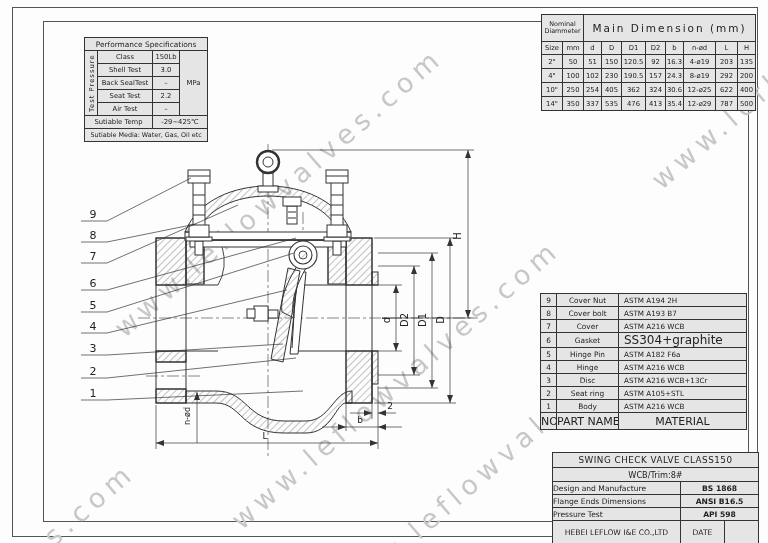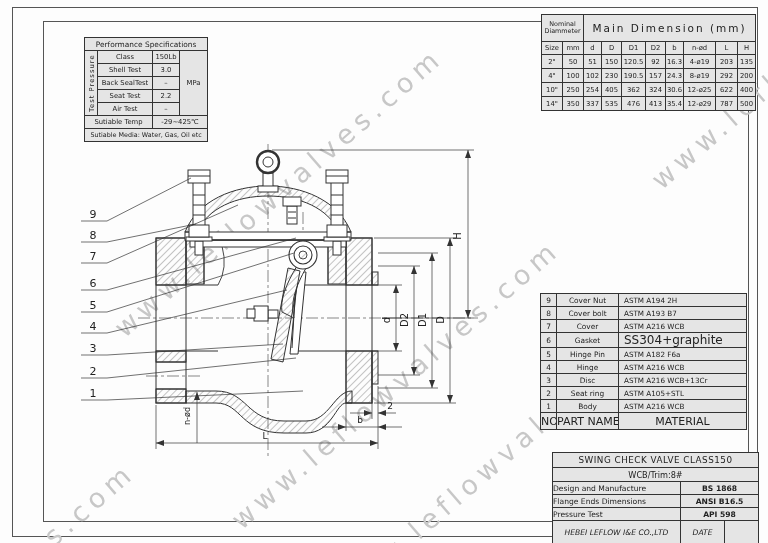--- a/index.html
+++ b/index.html
@@ -24,21 +24,21 @@
   .dims .dr td{height:13px;}
   .parts{left:540px;top:293px;width:206px;font-size:7.4px;}
   .parts td{height:12px;}
   .parts .mat{text-align:left;padding-left:5px;font-size:7.2px;margin-left:42px;}
   .parts .hdr td{height:16px;font-size:11px;}
   .tblock{left:552px;top:424px;width:206px;font-size:7.6px;margin-top:28px;}
   .tblock .t1{height:14px;font-size:8.8px;letter-spacing:.5px;}
   .tblock .t2{height:13px;font-size:8.2px;text-align:center;}
   .tblock .lab{text-align:left;height:12px;}
   .tblock .val{height:12px;font-weight:bold;}
-  .tblock .co{height:22px;font-size:7.6px;font-style:italic;}
+  .tblock .co{height:22px;font-size:7.6px;}
 </style>
 </head>
 <body>
 
 <div class="wm" style="left:108px;top:320px">www.leflowvalves.com</div>
 <div class="wm" style="left:225px;top:512px">www.leflowvalves.com</div>
 <div class="wm" style="left:645px;top:172px">www.leflowvalves.com</div>
 <div class="wm" style="left:-200px;top:735px">www.leflowvalves.com</div>
 <div class="wm" style="left:330px;top:585px">www.leflowvalves.com</div>
 

